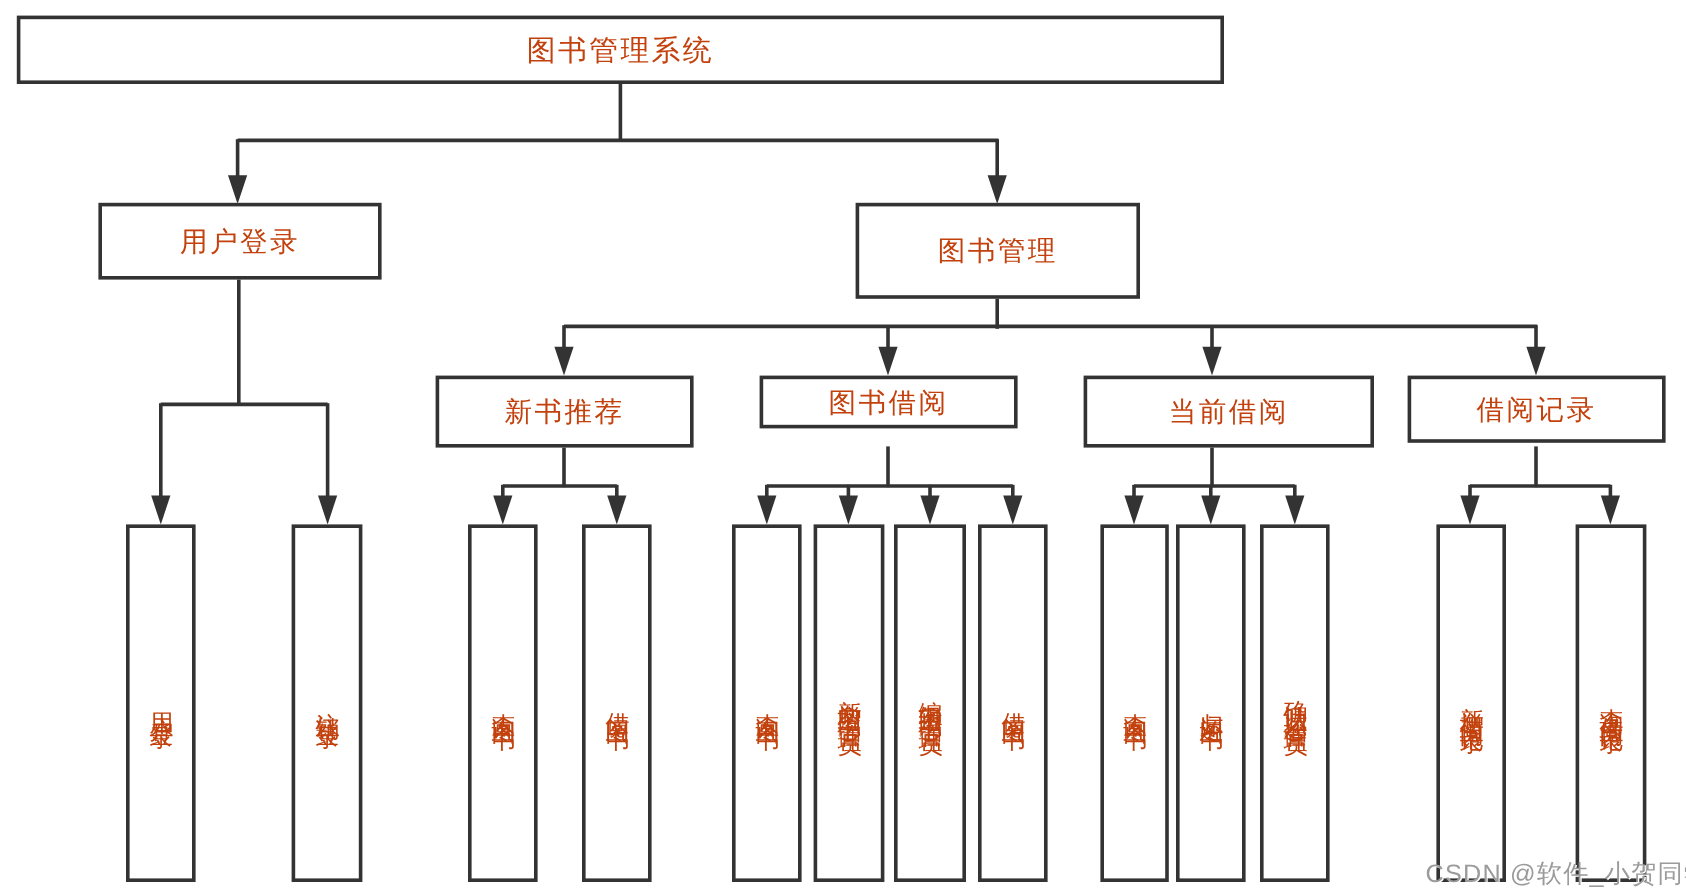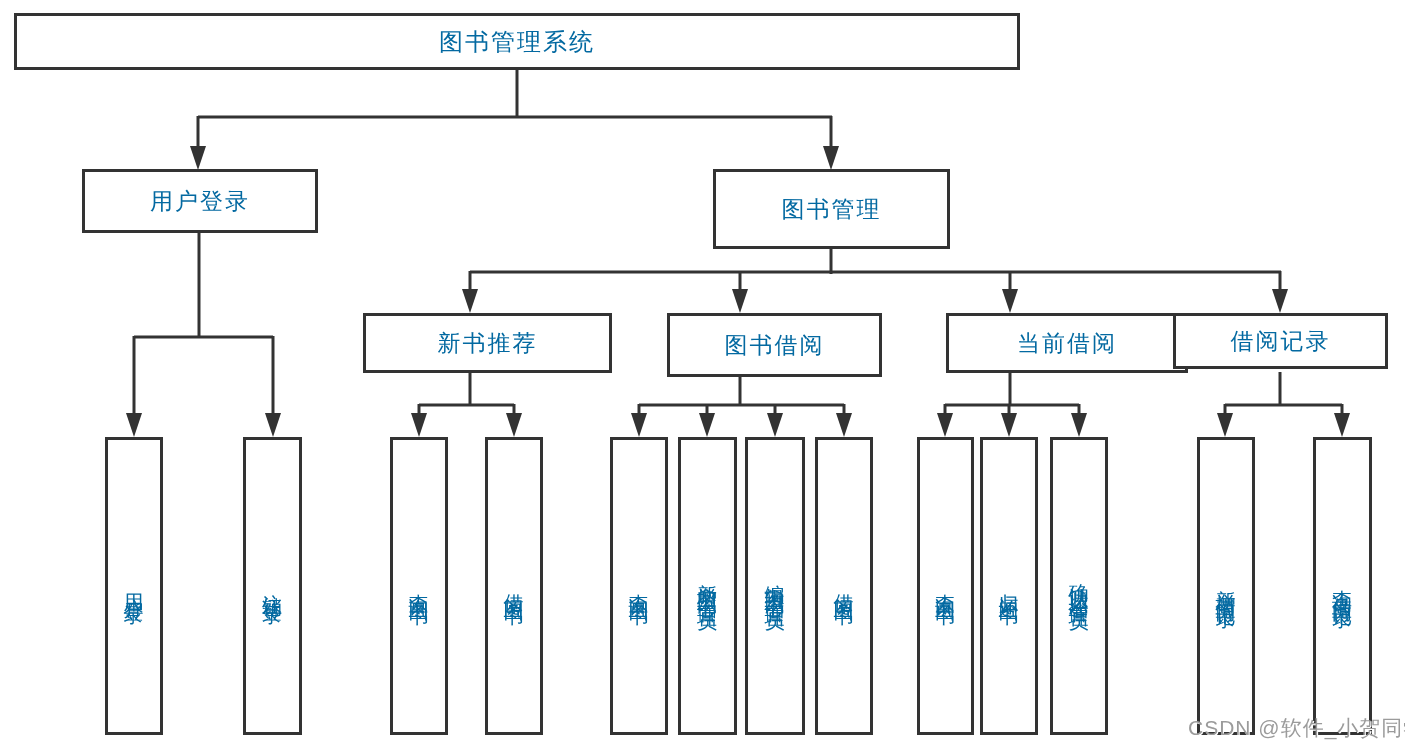--- a/index.html
+++ b/index.html
@@ -13,21 +13,21 @@
   }
   .node{
     position:absolute;
     box-sizing:border-box;
     border:3px solid #333333;
     background:#ffffff;
     display:flex;
     align-items:center;
     justify-content:center;
     text-align:left;
-    color:#0369a1;
+    color:#c2410c;
     z-index:2;
   }
   .node.root{font-size:24px;letter-spacing:2px;}
   .node.branch{font-size:23px;letter-spacing:2px;}
   .node.vert{
     writing-mode:vertical-rl;
     text-orientation:mixed;
     font-size:20px;
     letter-spacing:4px;
     line-height:1;
@@ -117,23 +117,23 @@
       <polygon points="1217,413 1233,413 1225,437"></polygon>
       <polygon points="1334,413 1350,413 1342,437"></polygon>
     </g>
   </svg>
 
   <div class="node root" style="left:14px;top:13px;width:1006px;height:57px">图书管理系统</div>
 
   <div class="node branch" style="left:82px;top:169px;width:236px;height:64px">用户登录</div>
   <div class="node branch" style="left:713px;top:169px;width:237px;height:80px">图书管理</div>
 
-  <div class="node branch" style="left:363px;top:313px;width:249px;height:60px">新书推荐</div>
-  <div class="node branch" style="left:667px;top:313px;width:215px;height:64px">图书借阅</div>
-  <div class="node branch" style="left:946px;top:313px;width:242px;height:60px">当前借阅</div>
+  <div class="node branch" style="left:363px;top:313px;width:215px;height:60px">新书推荐</div>
+  <div class="node branch" style="left:633px;top:313px;width:215px;height:44px">图书借阅</div>
+  <div class="node branch" style="left:903px;top:313px;width:242px;height:60px">当前借阅</div>
   <div class="node branch" style="left:1173px;top:313px;width:215px;height:56px">借阅记录</div>
 
   <div class="node vert" style="left:105px;top:437px;width:58px;height:298px">用户登录</div>
   <div class="node vert" style="left:243px;top:437px;width:59px;height:298px">注销登录</div>
 
   <div class="node vert" style="left:390px;top:437px;width:58px;height:298px">查询图书</div>
   <div class="node vert" style="left:485px;top:437px;width:58px;height:298px">借阅图书</div>
 
   <div class="node vert" style="left:610px;top:437px;width:58px;height:298px">查询图书</div>
   <div class="node vert" style="left:678px;top:437px;width:59px;height:298px">新增图书（管理员）</div>

